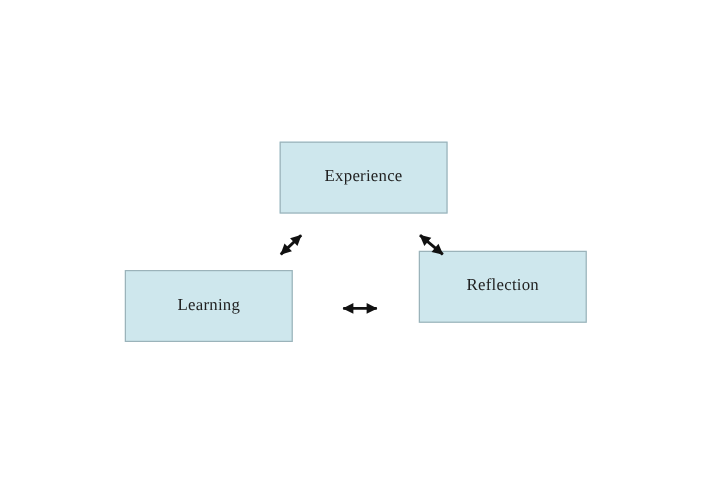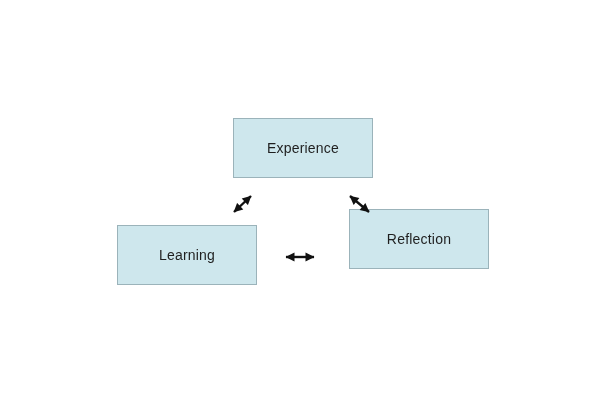--- a/index.html
+++ b/index.html
@@ -6,40 +6,40 @@
     margin: 0;
     padding: 0;
     background: #ffffff;
   }
   .canvas {
     position: relative;
     width: 600px;
     height: 400px;
     background: #ffffff;
     overflow: hidden;
-    font-family: Liberation Sans, sans-serif;
+    font-family: Liberation Serif, serif;
   }
   .node {
     position: absolute;
     width: 140px;
     height: 60px;
     background: #cee7ed;
     border: 1px solid #9bb3ba;
     box-sizing: border-box;
     display: flex;
     align-items: center;
     justify-content: center;
   }
   .node-label {
     font-size: 14px;
     color: #1f1f1f;
     letter-spacing: 0.2px;
   }
   #node-experience { left: 233px; top: 118px; }
-  #node-learning   { left: 117px; top: 225px; }
+  #node-learning   { left: 104px; top: 225px; }
   #node-reflection { left: 349px; top: 209px; }
   .arrow-layer {
     position: absolute;
     left: 0;
     top: 0;
     width: 600px;
     height: 400px;
     pointer-events: none;
   }
 </style>

